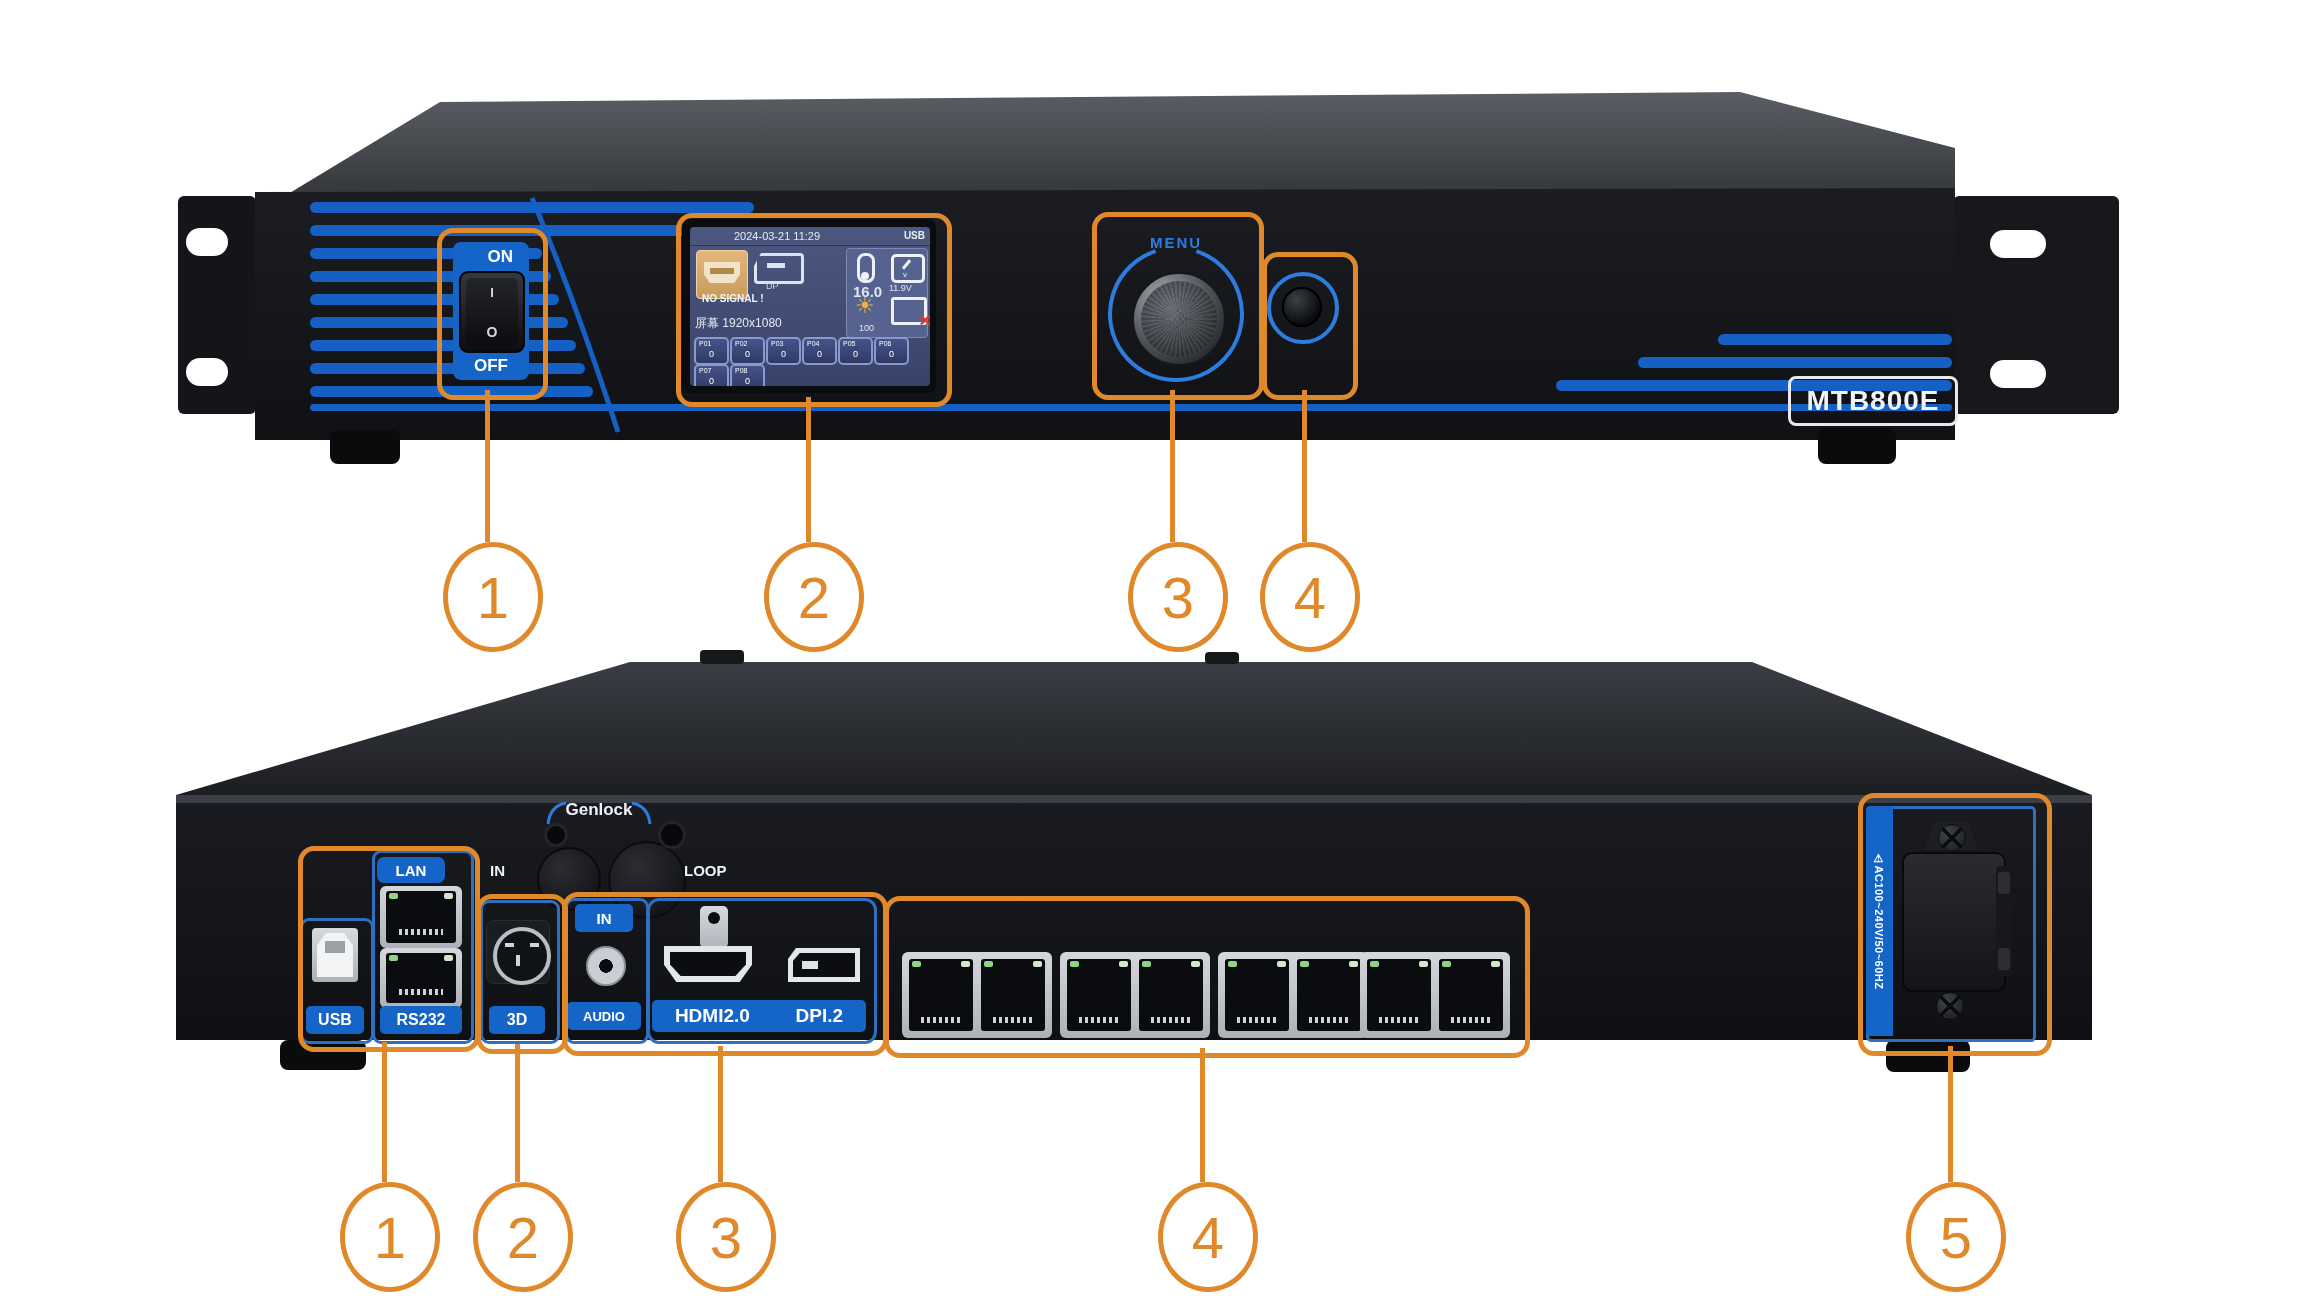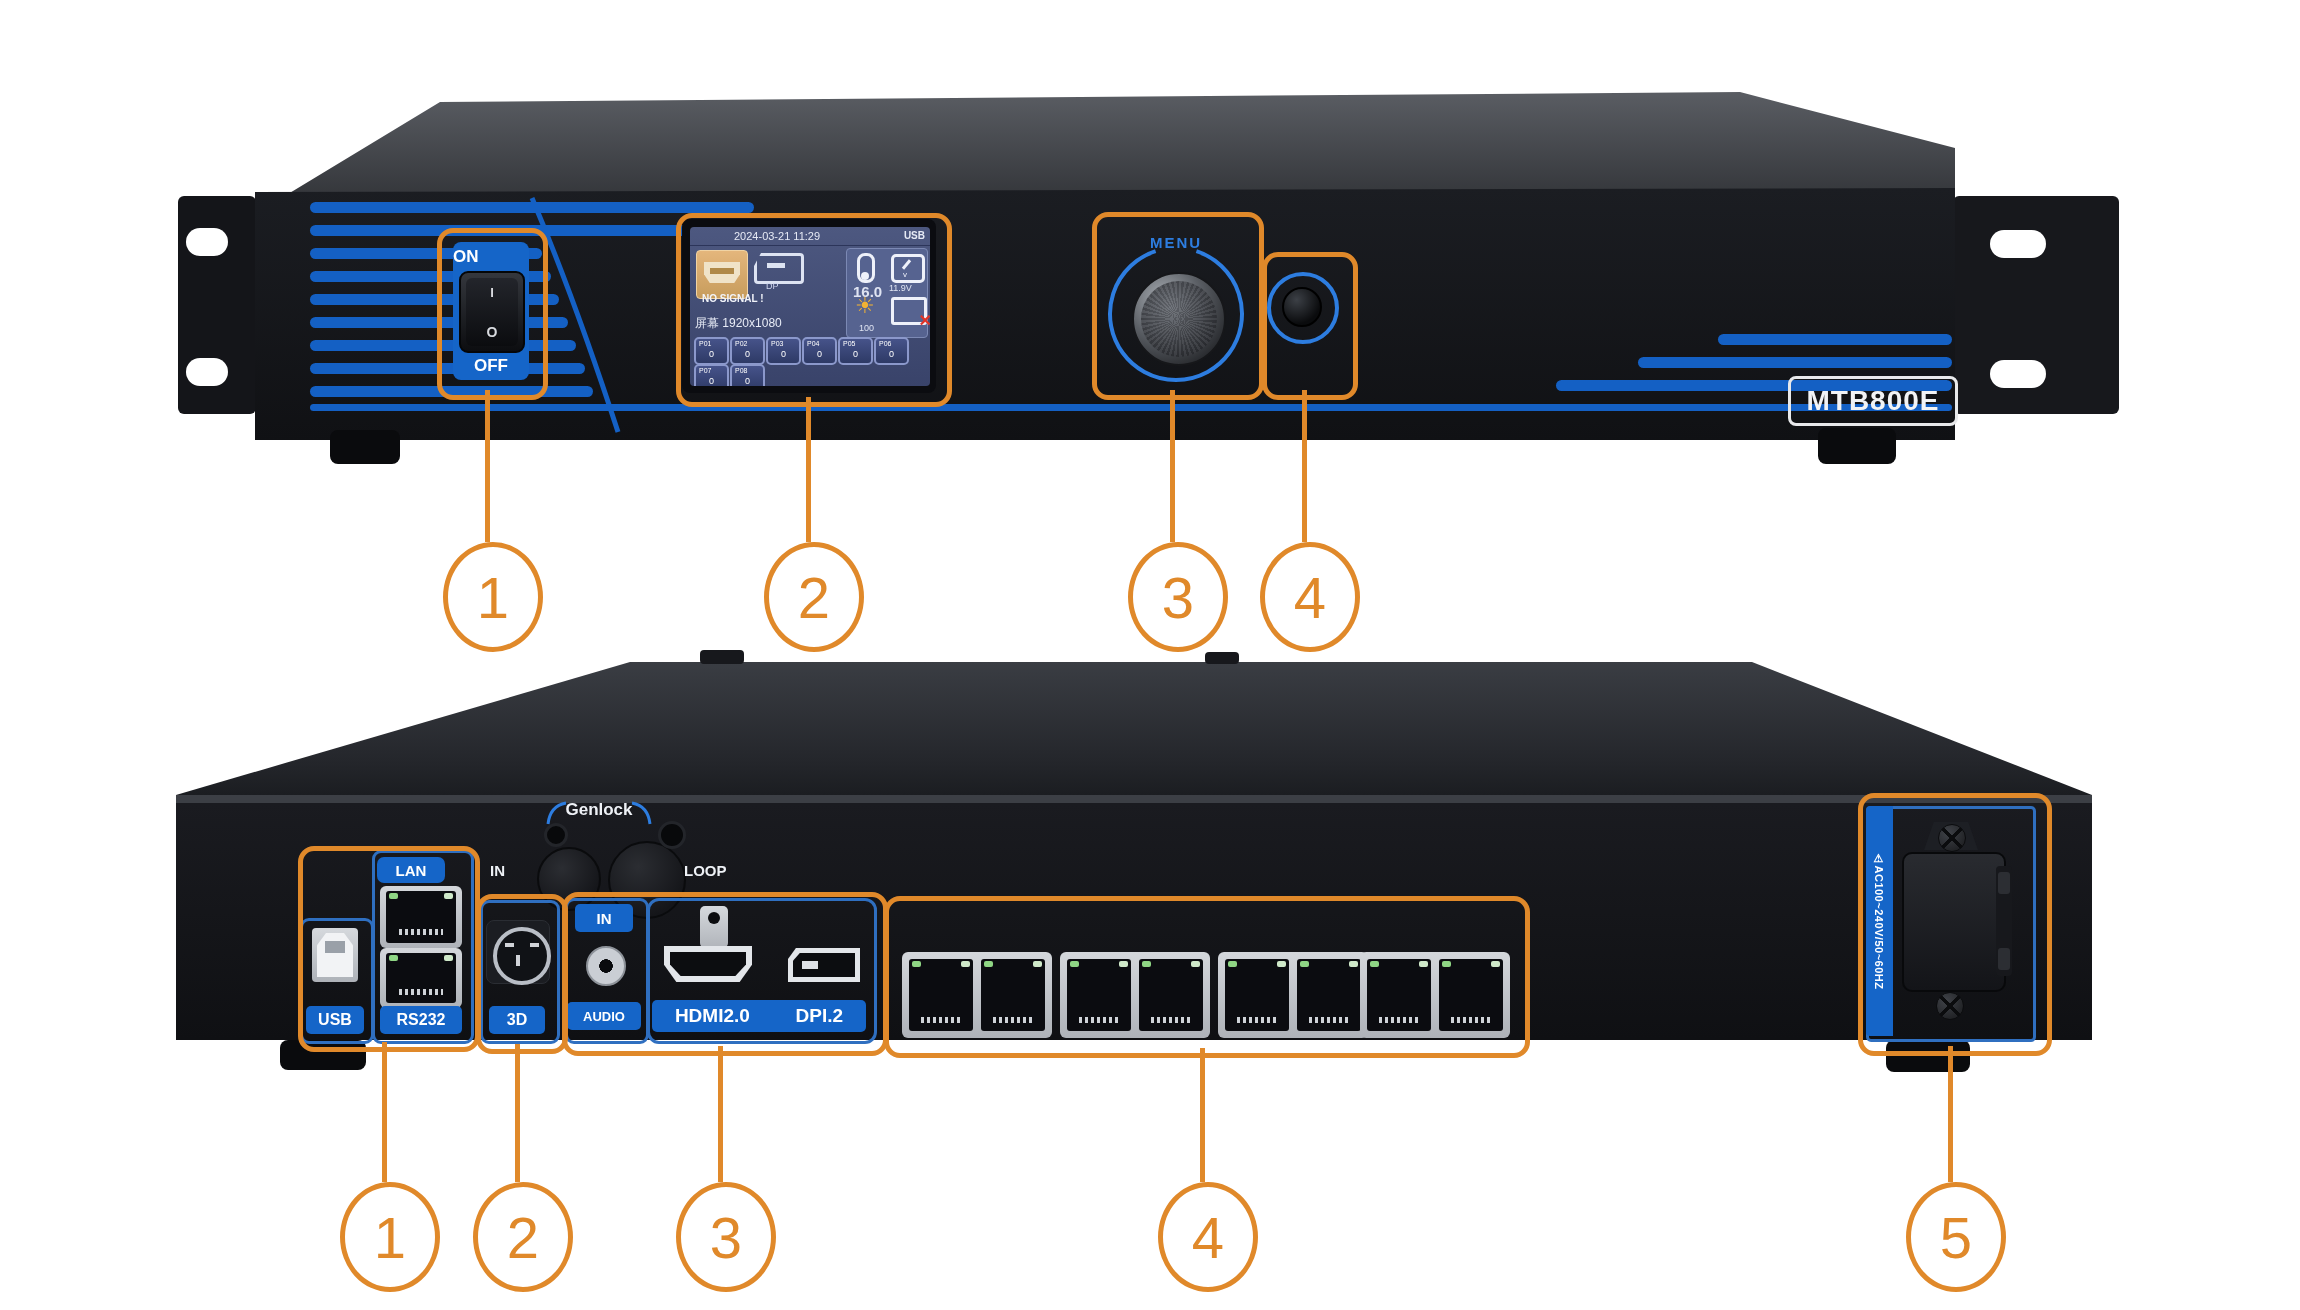--- a/index.html
+++ b/index.html
@@ -101,21 +101,21 @@
       <div class="stripe" style="left: 310px; top: 340px; width: 266px; z-index: 2;"></div>
       <div class="stripe" style="left: 310px; top: 363px; width: 275px; z-index: 2;"></div>
       <div class="stripe" style="left: 310px; top: 386px; width: 283px; z-index: 2;"></div>
       <div class="stripe" style="left: 1718px; top: 334px; width: 234px; z-index: 2;"></div>
       <div class="stripe" style="left: 1638px; top: 357px; width: 314px; z-index: 2;"></div>
       <div class="stripe" style="left: 1556px; top: 380px; width: 396px; z-index: 2;"></div>
     </div>
   <div class="stripe abs" style="left:310px;top:404px;width:1642px;height:7px;z-index:2;"></div>
 
   <div class="abs" style="left:453px;top:242px;width:76px;height:138px;background:#1565c8;border-radius:8px;z-index:6;">
-    <div style="position:absolute;top:5px;left:0;right:16px;text-align:left;color:#fff;font-weight:bold;font-size:17px;">ON</div>
+    <div style="position:absolute;top:5px;left:0;right:16px;text-align:right;color:#fff;font-weight:bold;font-size:17px;">ON</div>
     <div style="position:absolute;bottom:4px;left:0;right:0;text-align:center;color:#fff;font-weight:bold;font-size:17px;">OFF</div>
     <div style="position:absolute;left:6px;top:29px;width:62px;height:78px;border-radius:9px;
                 background:linear-gradient(#34373d,#0c0d10);border:2px solid #050607;">
       <div style="position:absolute;left:5px;top:5px;right:5px;bottom:5px;border-radius:6px;
                   background:linear-gradient(#23252b,#0b0c0f);">
         <div style="position:absolute;top:7px;left:0;right:0;text-align:center;color:#d8dadf;font-size:13px;font-weight:bold;">I</div>
         <div style="position:absolute;bottom:6px;left:0;right:0;text-align:center;color:#d8dadf;font-size:14px;font-weight:bold;">O</div>
       </div>
     </div>
   </div>

